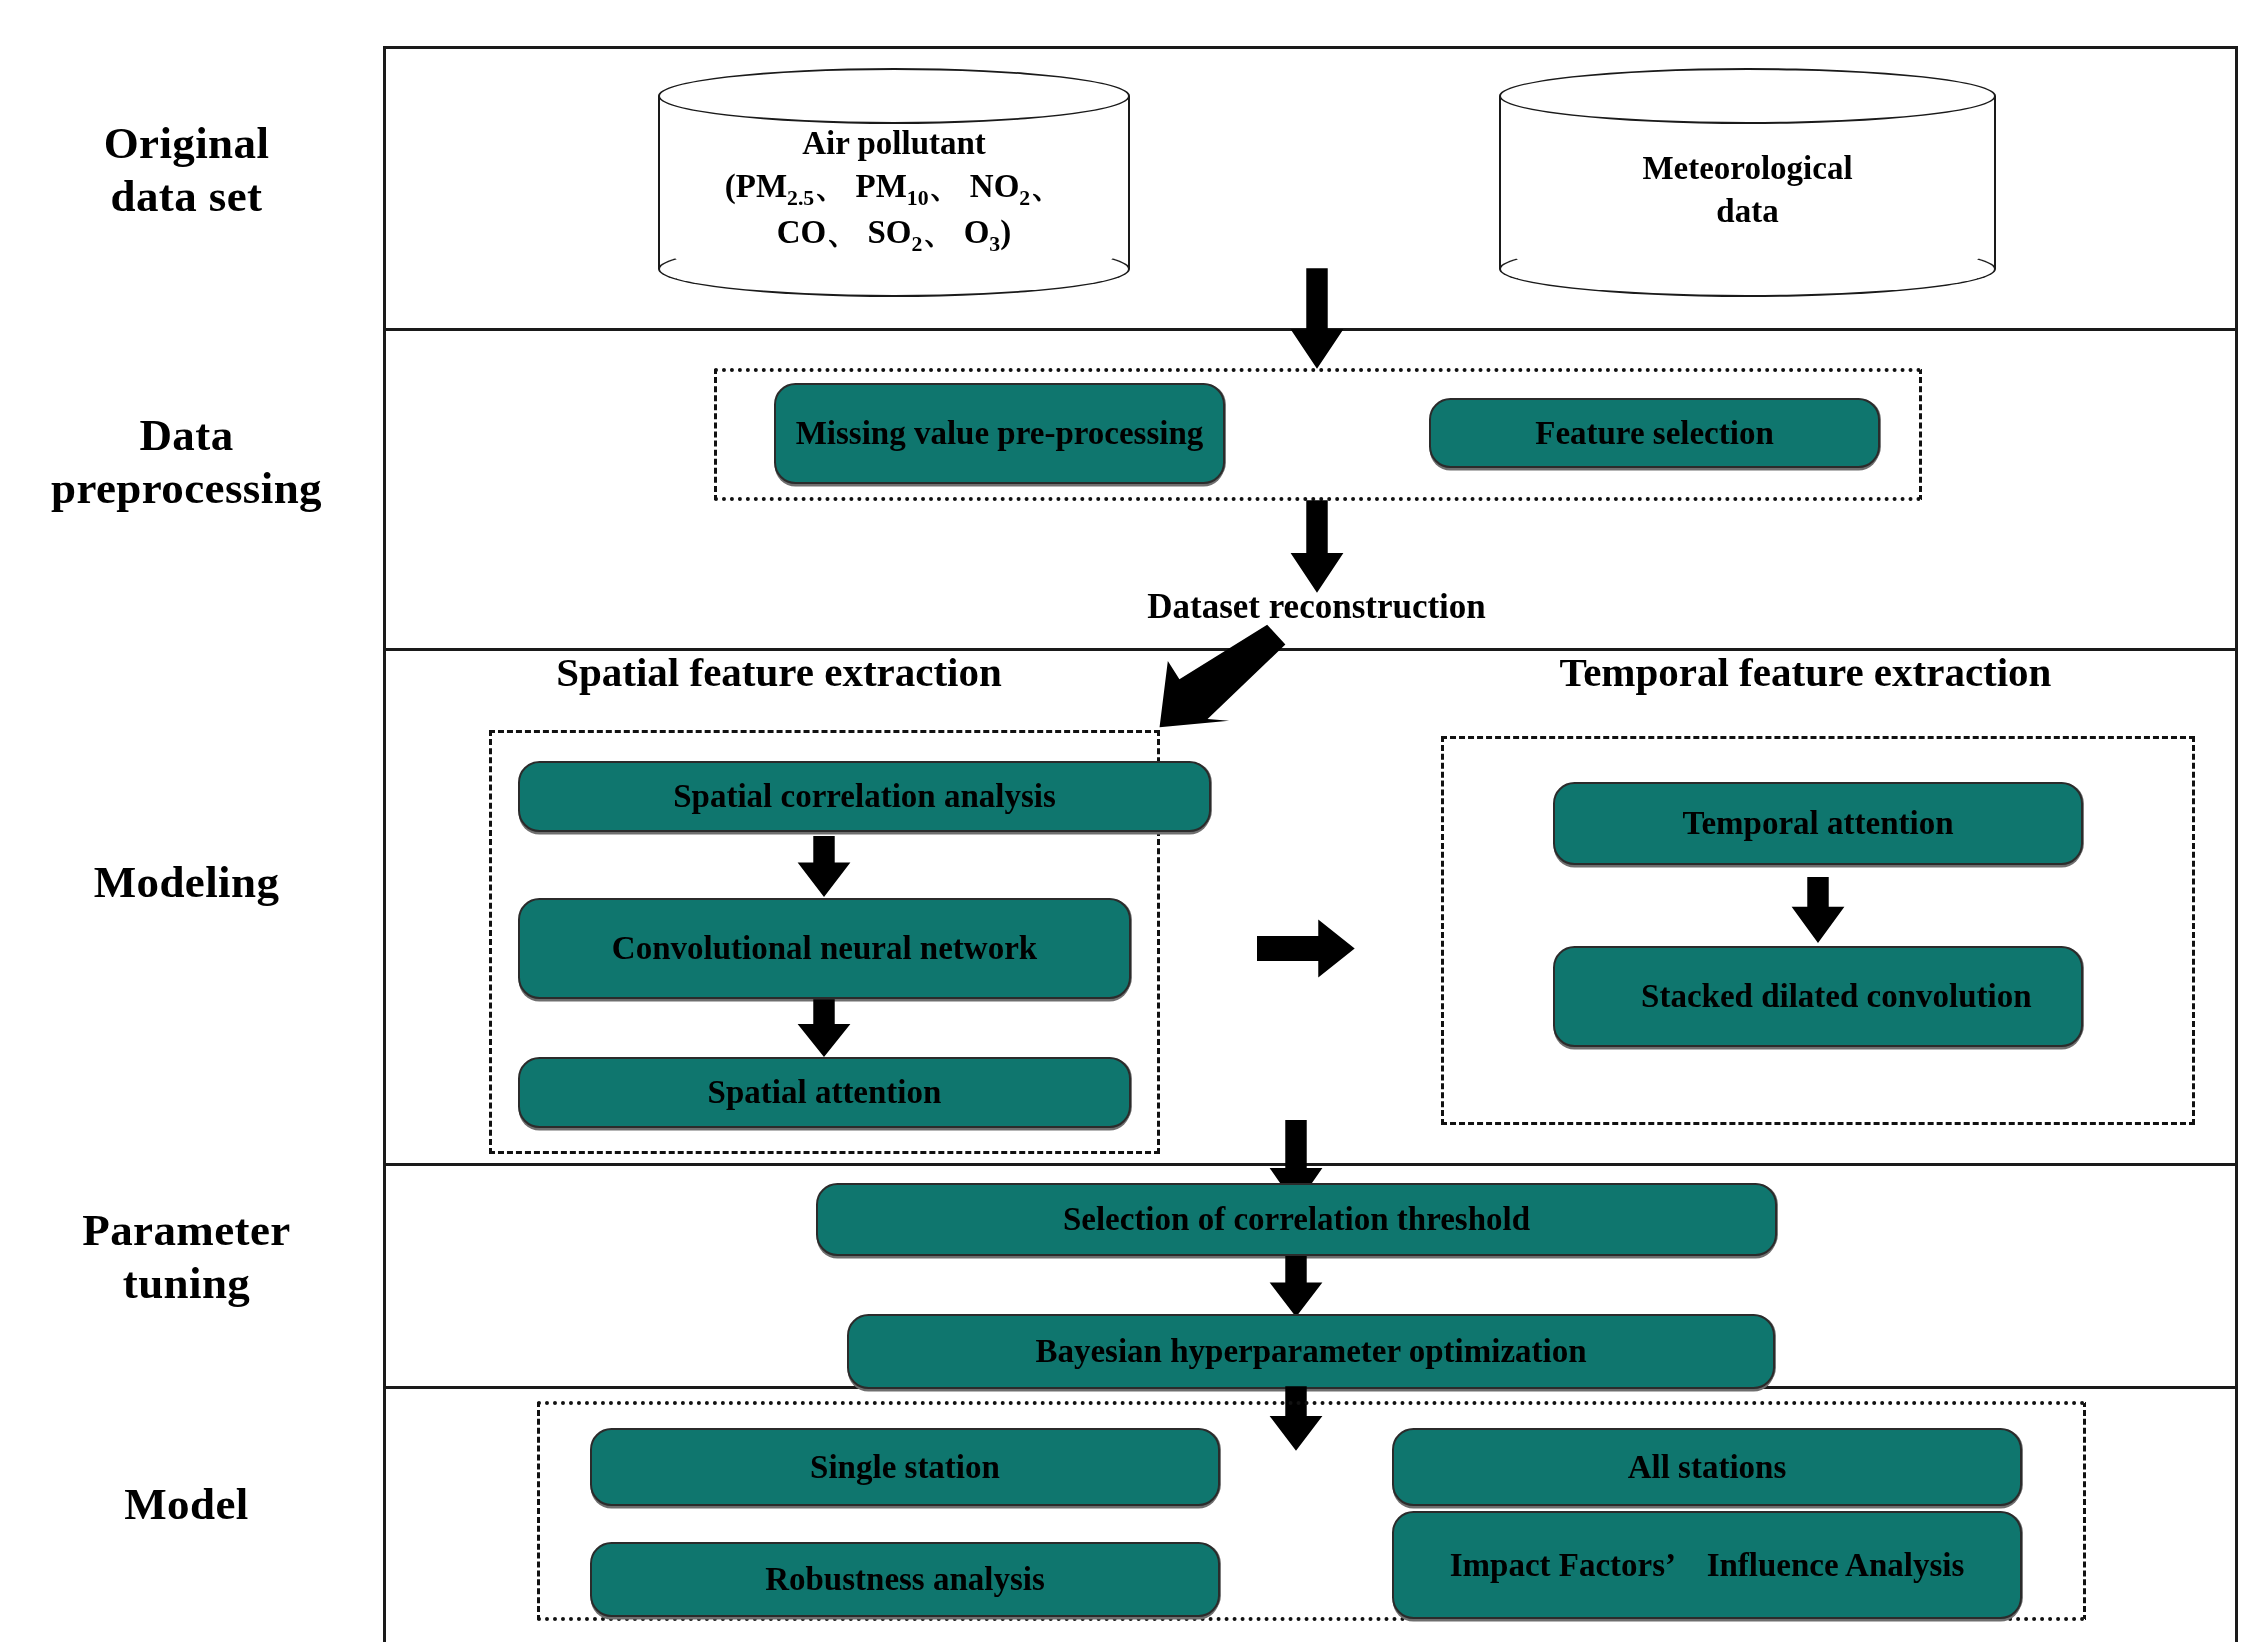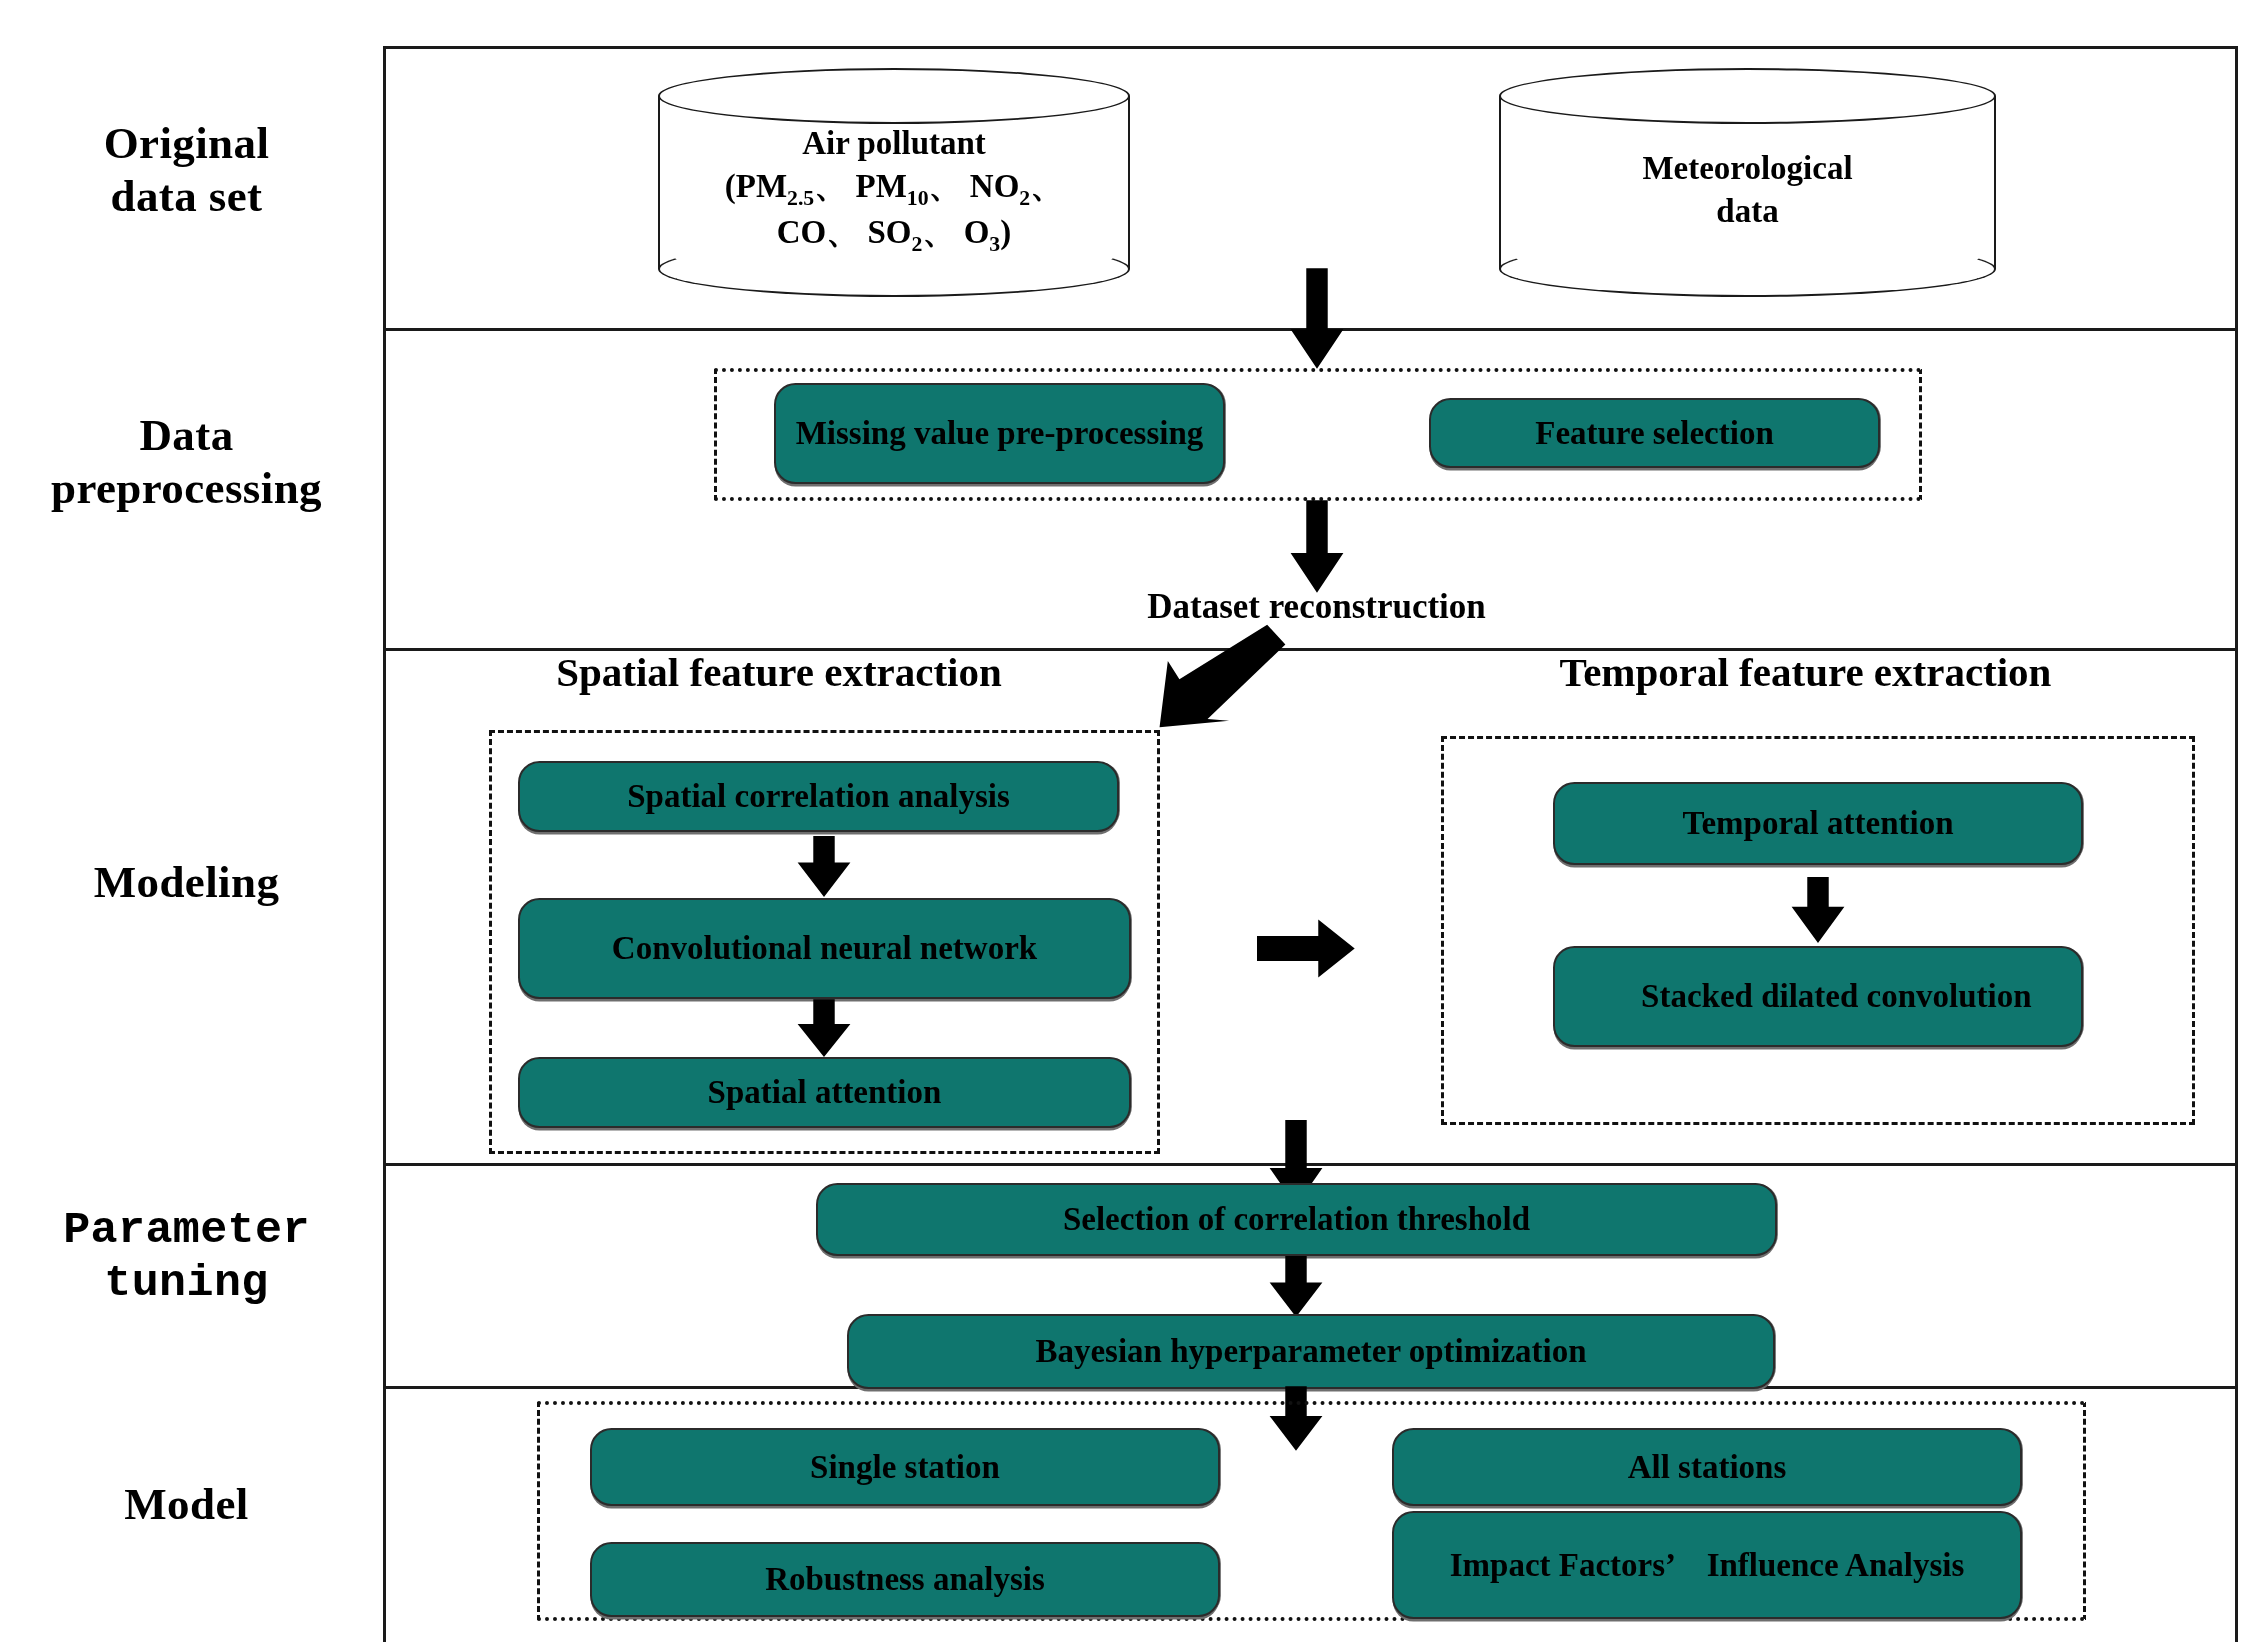--- a/index.html
+++ b/index.html
@@ -65,21 +65,21 @@
 
   <div class="row-label" style="left:0;top:381px;width:373px;">
     <div>Data</div>
     <div>preprocessing</div>
   </div>
 
   <div class="row-label" style="left:0;top:828px;width:373px;">
     <div>Modeling</div>
   </div>
 
-  <div class="row-label" style="left:0;top:1176px;width:373px;font-family:Liberation Mono, monospace;">
+  <div class="row-label" style="left:0;top:1176px;width:373px;">
     <div>Parameter</div>
     <div>tuning</div>
   </div>
 
   <div class="row-label" style="left:0;top:1450px;width:373px;">
     <div>Model</div>
   </div>
 
   <div class="frame" style="left:383px;top:18px;width:1855px;height:1600px;"></div>
   <div class="divider" style="left:383px;top:300px;width:1855px;"></div>
@@ -131,21 +131,21 @@
   <svg class="arrow" style="left:1143px;top:590px;width:149px;height:116px;" viewBox="0 0 180 140">
     <polygon points="150,8 172,32 78,122 104,124 20,132 30,52 44,74" fill="#000"></polygon>
   </svg>
 
   <div class="plain section-title" style="left:464px;top:620px;width:630px;">Spatial feature extraction</div>
 
   <div class="plain section-title" style="left:1441px;top:620px;width:729px;">Temporal feature extraction</div>
 
   <div class="dashbox" style="left:489px;top:702px;width:671px;height:424px;"></div>
 
-  <div class="node" style="left:518px;top:733px;width:601px;height:71px;">Spatial correlation analysis</div>
+  <div class="node" style="left:518px;top:733px;width:693px;height:71px;">Spatial correlation analysis</div>
 
   <svg class="arrow" style="left:791px;top:808px;width:66px;height:61px;" viewBox="0 0 80 74">
     <polygon points="27,0 53,0 53,32 72,32 40,74 8,32 27,32" fill="#000"></polygon>
   </svg>
 
   <div class="node" style="left:518px;top:870px;width:613px;height:101px;">Convolutional neural network</div>
 
   <svg class="arrow" style="left:791px;top:971px;width:66px;height:58px;" viewBox="0 0 80 70">
     <polygon points="27,0 53,0 53,30 72,30 40,70 8,30 27,30" fill="#000"></polygon>
   </svg>

